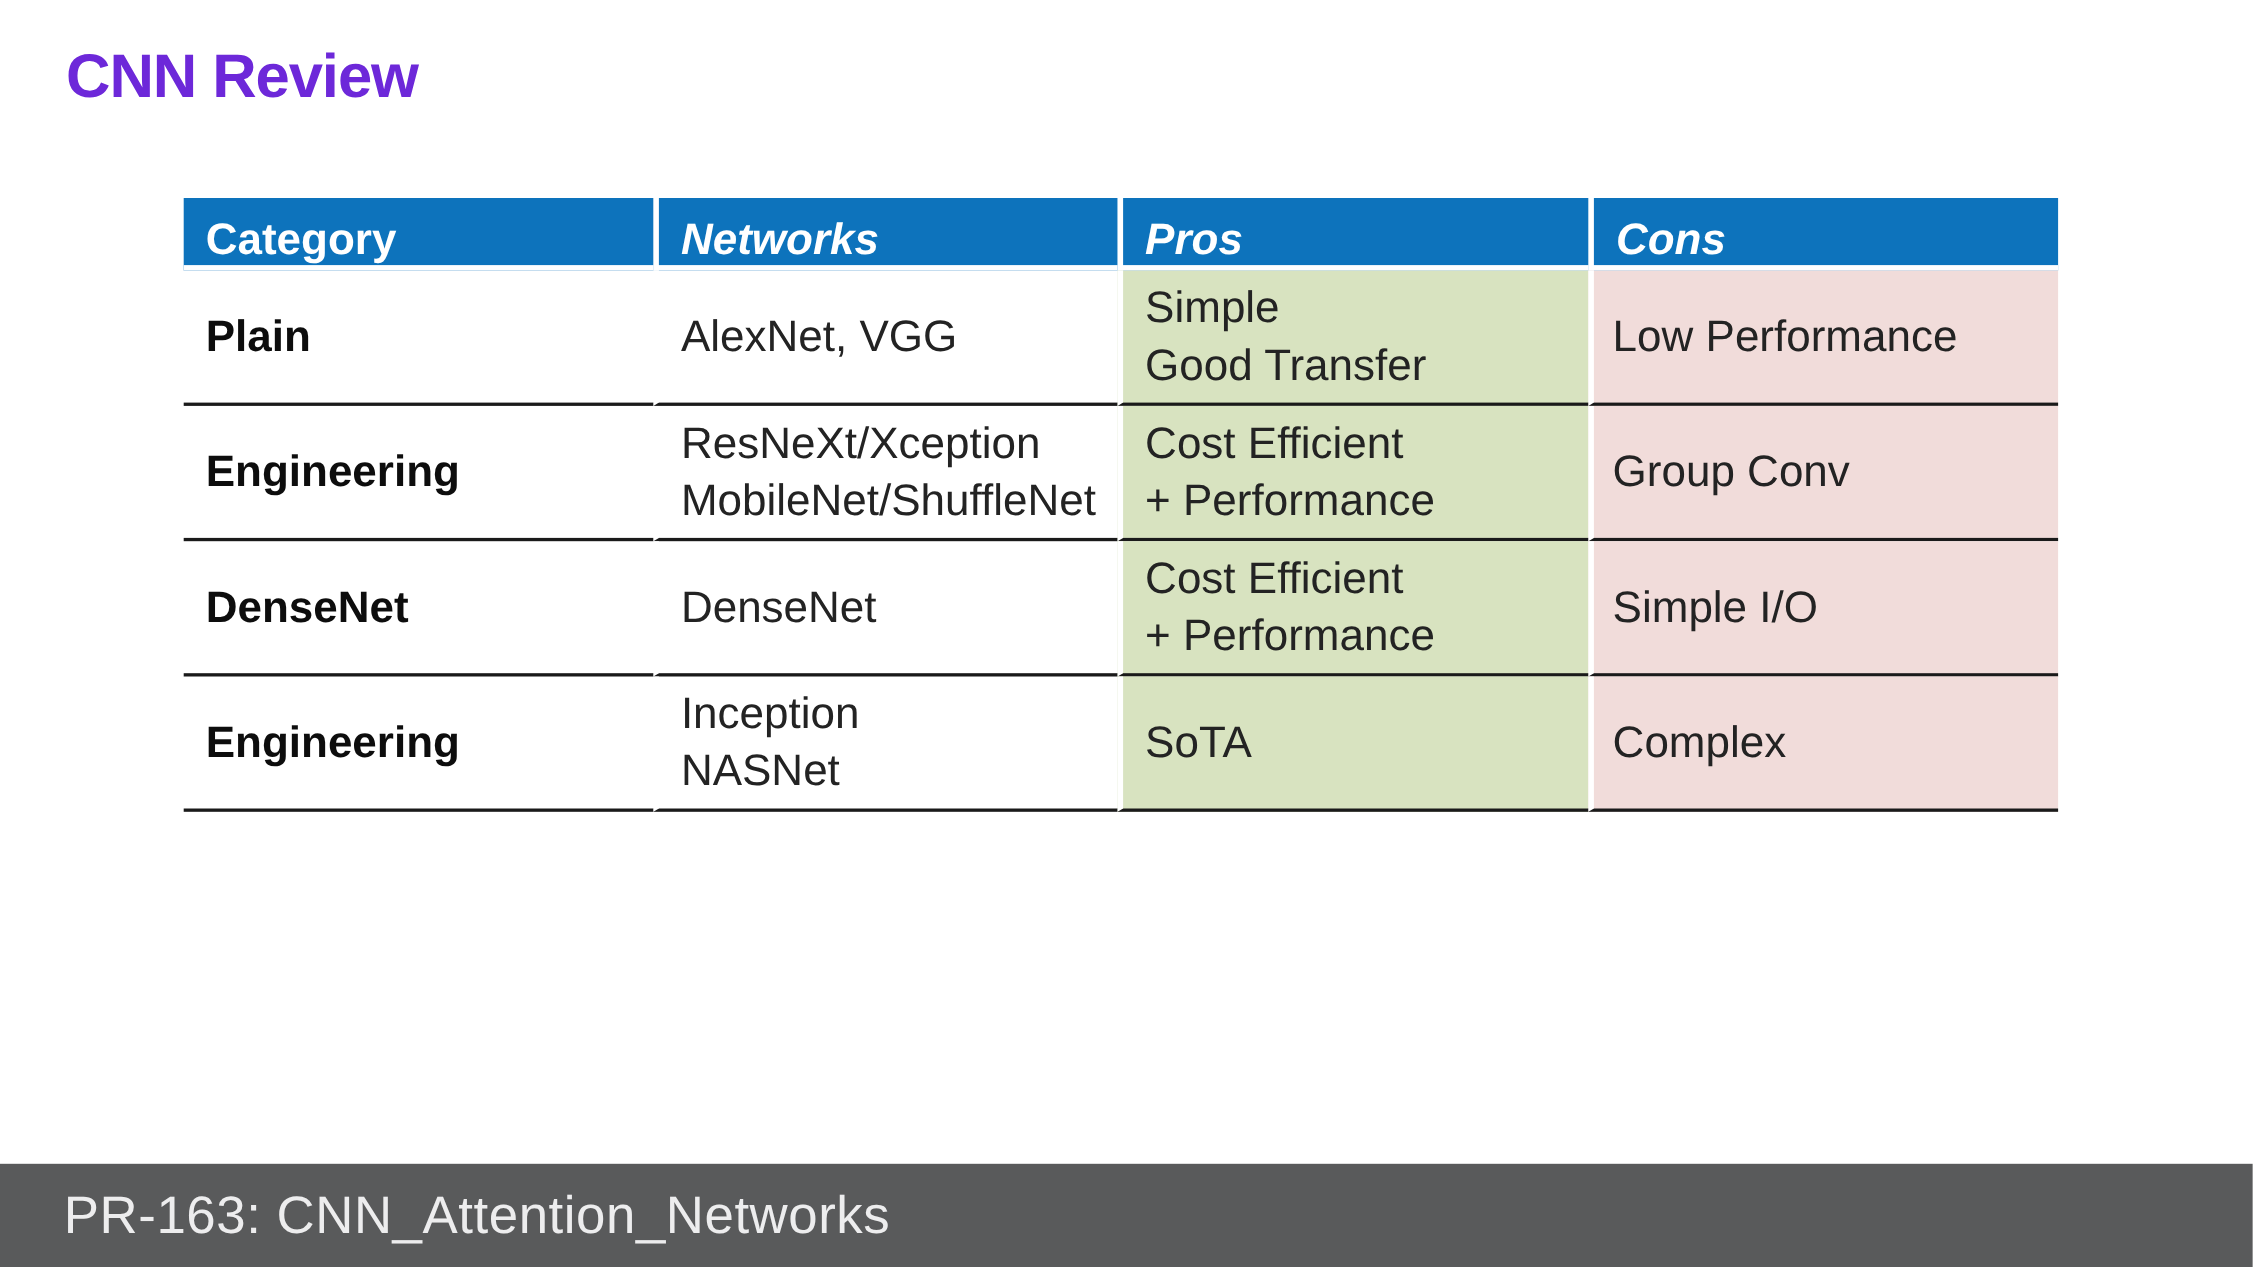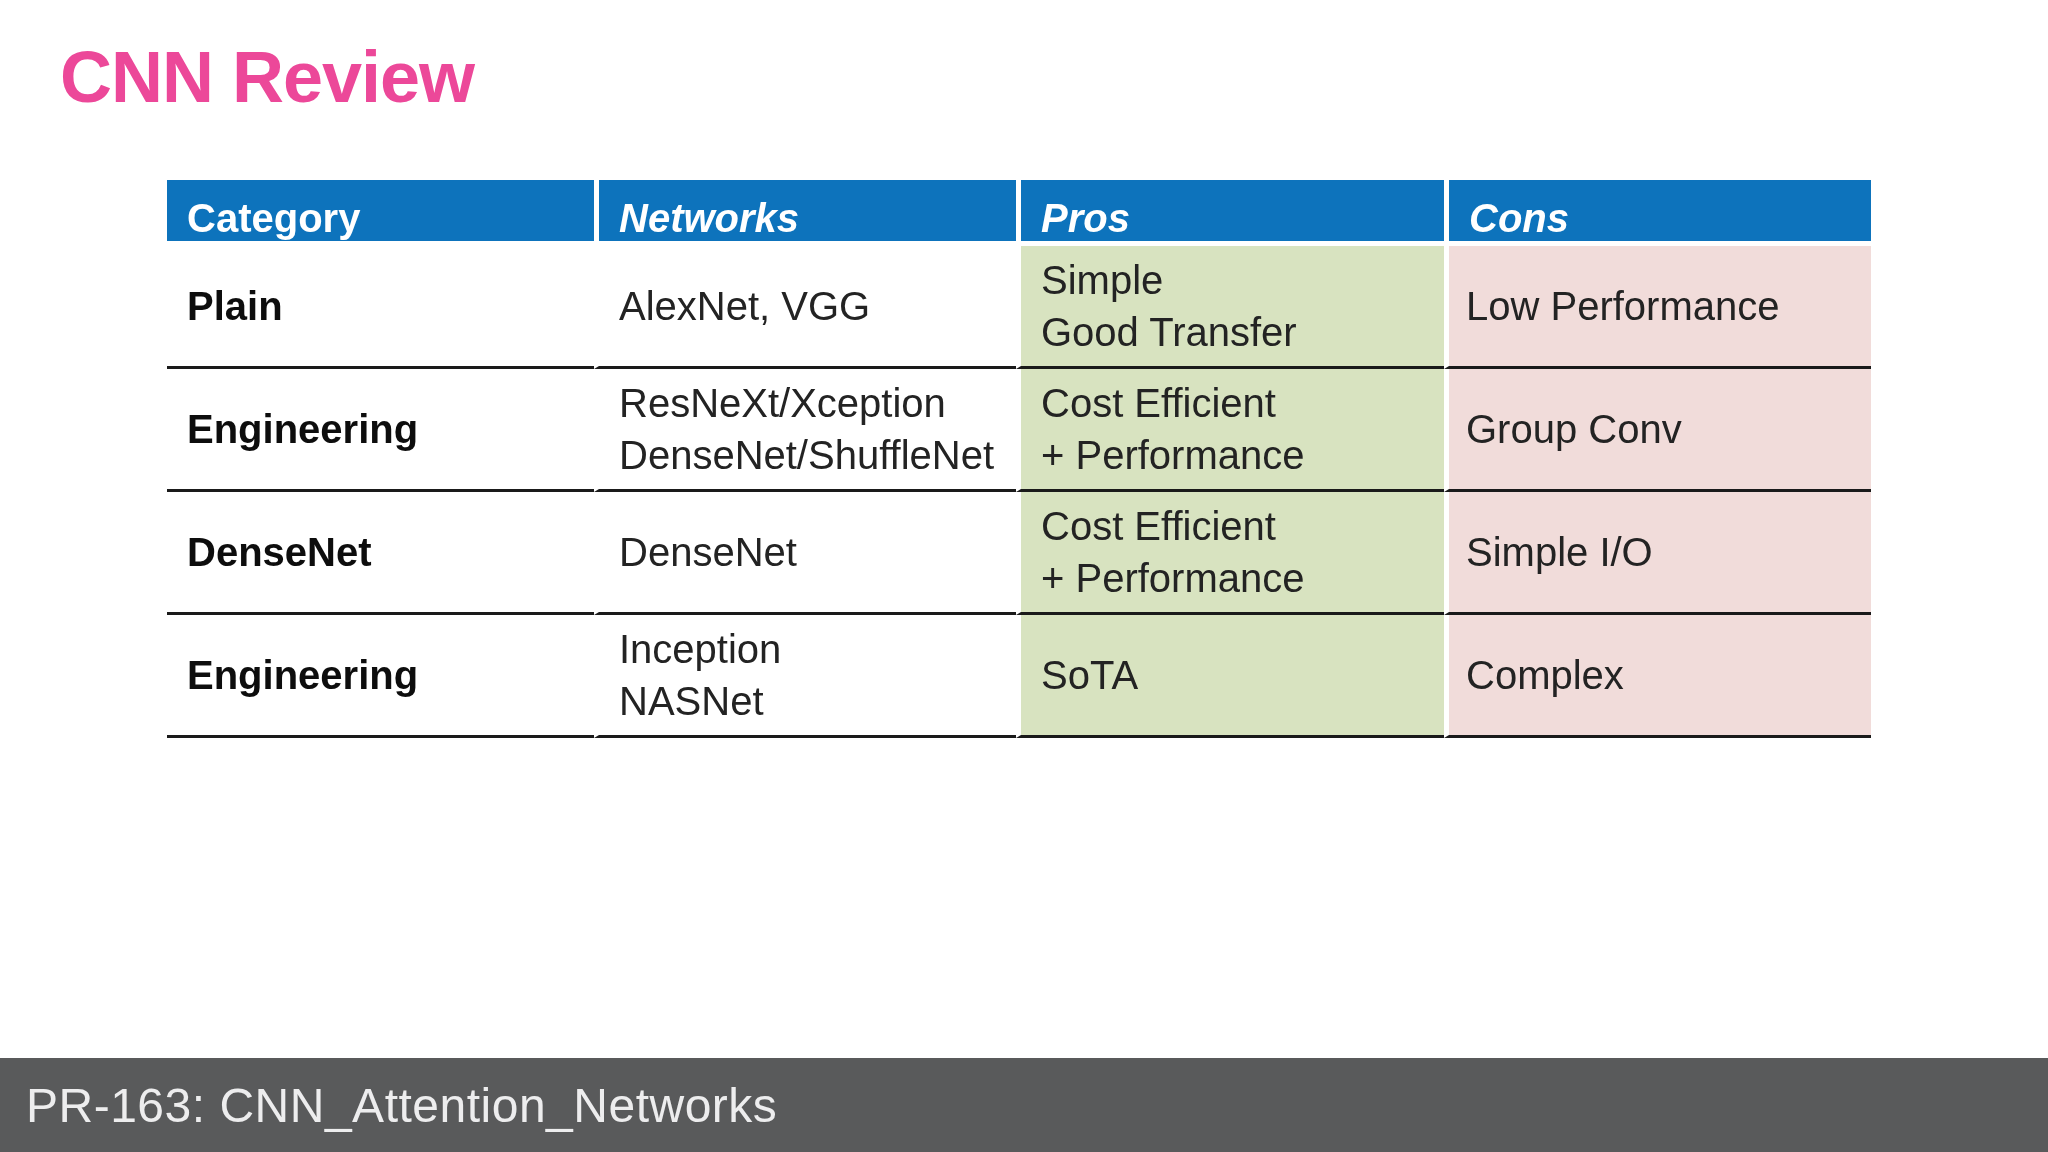--- a/index.html
+++ b/index.html
@@ -8,23 +8,23 @@
     background: #ffffff;
     overflow: hidden;
     font-family: "Liberation Sans", "DejaVu Sans", sans-serif;
     position: relative;
   }
   .slide { position: absolute; inset: 0; background: #ffffff; }
 
   .slide-title {
     position: absolute;
     left: 60px; top: 38px;
-    font-size: 72px;
+    font-size: 56px;
     font-weight: 700;
-    color: #ec4899;
+    color: #6d28d9;
     letter-spacing: -1px;
     line-height: 1.1;
   }
 
   table.review-table {
     position: absolute;
     left: 167px; top: 180px;
     width: 1704px;
     border-collapse: separate;
     border-spacing: 0;
@@ -71,20 +71,21 @@
     background: #595a5b;
     display: flex;
     align-items: center;
     padding-left: 26px;
   }
   .footer-text {
     color: #ededee;
     font-size: 48px;
     font-weight: 300;
     letter-spacing: 0.5px;
+    margin-left: 32px;
   }
 </style>
 </head>
 <body>
 
 <div class="slide">
 
   <div class="slide-title">CNN Review</div>
 
   <table class="review-table">
@@ -106,21 +107,21 @@
       <tr>
         <td class="cell-category">Plain</td>
         <td class="cell-networks">AlexNet, VGG</td>
         <td class="cell-pros">Simple
 Good Transfer</td>
         <td class="cell-cons">Low Performance</td>
       </tr>
       <tr>
         <td class="cell-category">Engineering</td>
         <td class="cell-networks">ResNeXt/Xception
-DenseNet/ShuffleNet</td>
+MobileNet/ShuffleNet</td>
         <td class="cell-pros">Cost Efficient
 + Performance</td>
         <td class="cell-cons">Group Conv</td>
       </tr>
       <tr>
         <td class="cell-category">DenseNet</td>
         <td class="cell-networks">DenseNet</td>
         <td class="cell-pros">Cost Efficient
 + Performance</td>
         <td class="cell-cons">Simple I/O</td>

